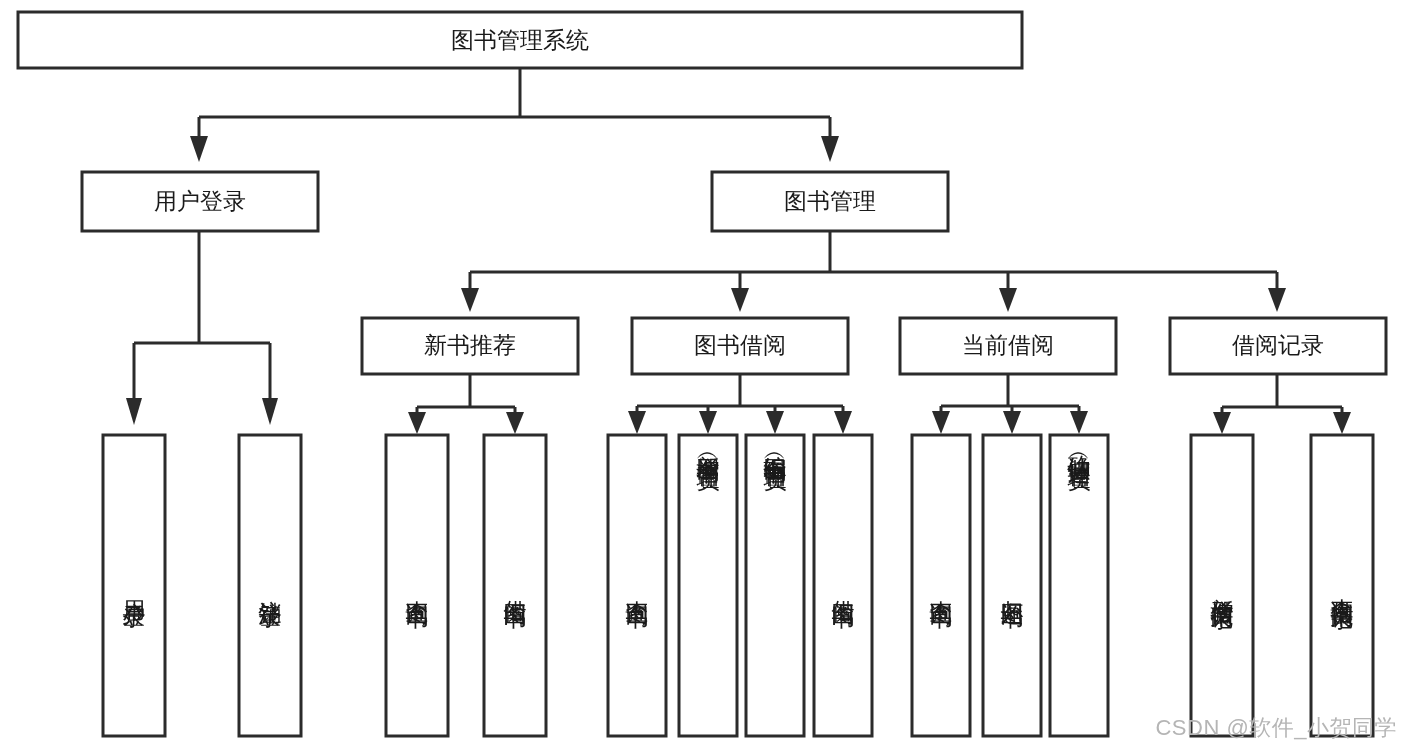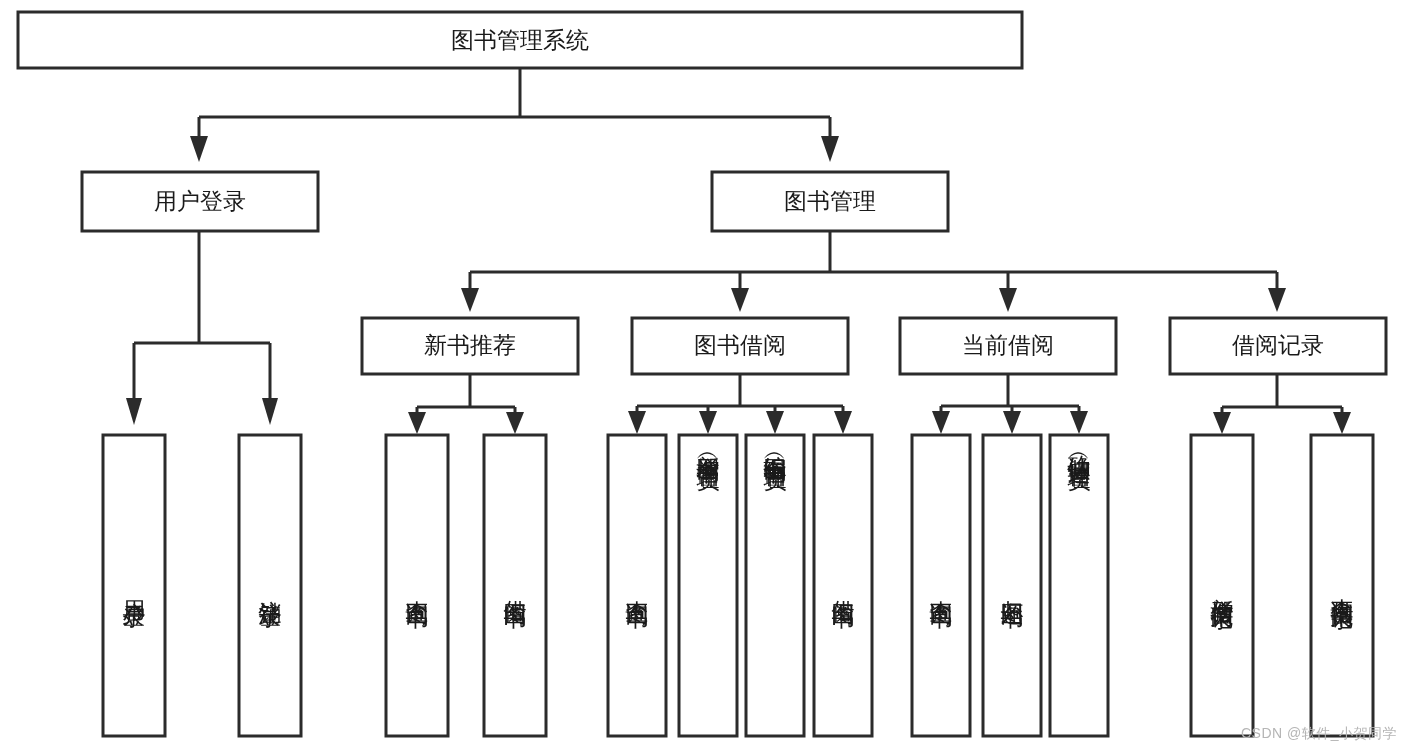--- a/index.html
+++ b/index.html
@@ -64,21 +64,21 @@
     line-height: 1.08;
     letter-spacing: 2px;
     color: #1a1a1a;
     white-space: nowrap;
   }
   .watermark {
     position: absolute;
     right: 8px;
     bottom: 4px;
     font-family: "Liberation Sans", "DejaVu Sans", sans-serif;
-    font-size: 14px;
+    font-size: 22px;
     color: #b5b5b5;
     letter-spacing: 0.5px;
     white-space: nowrap;
   }
 </style>
 </head>
 <body>
 
 <div id="diagram-root">
 

